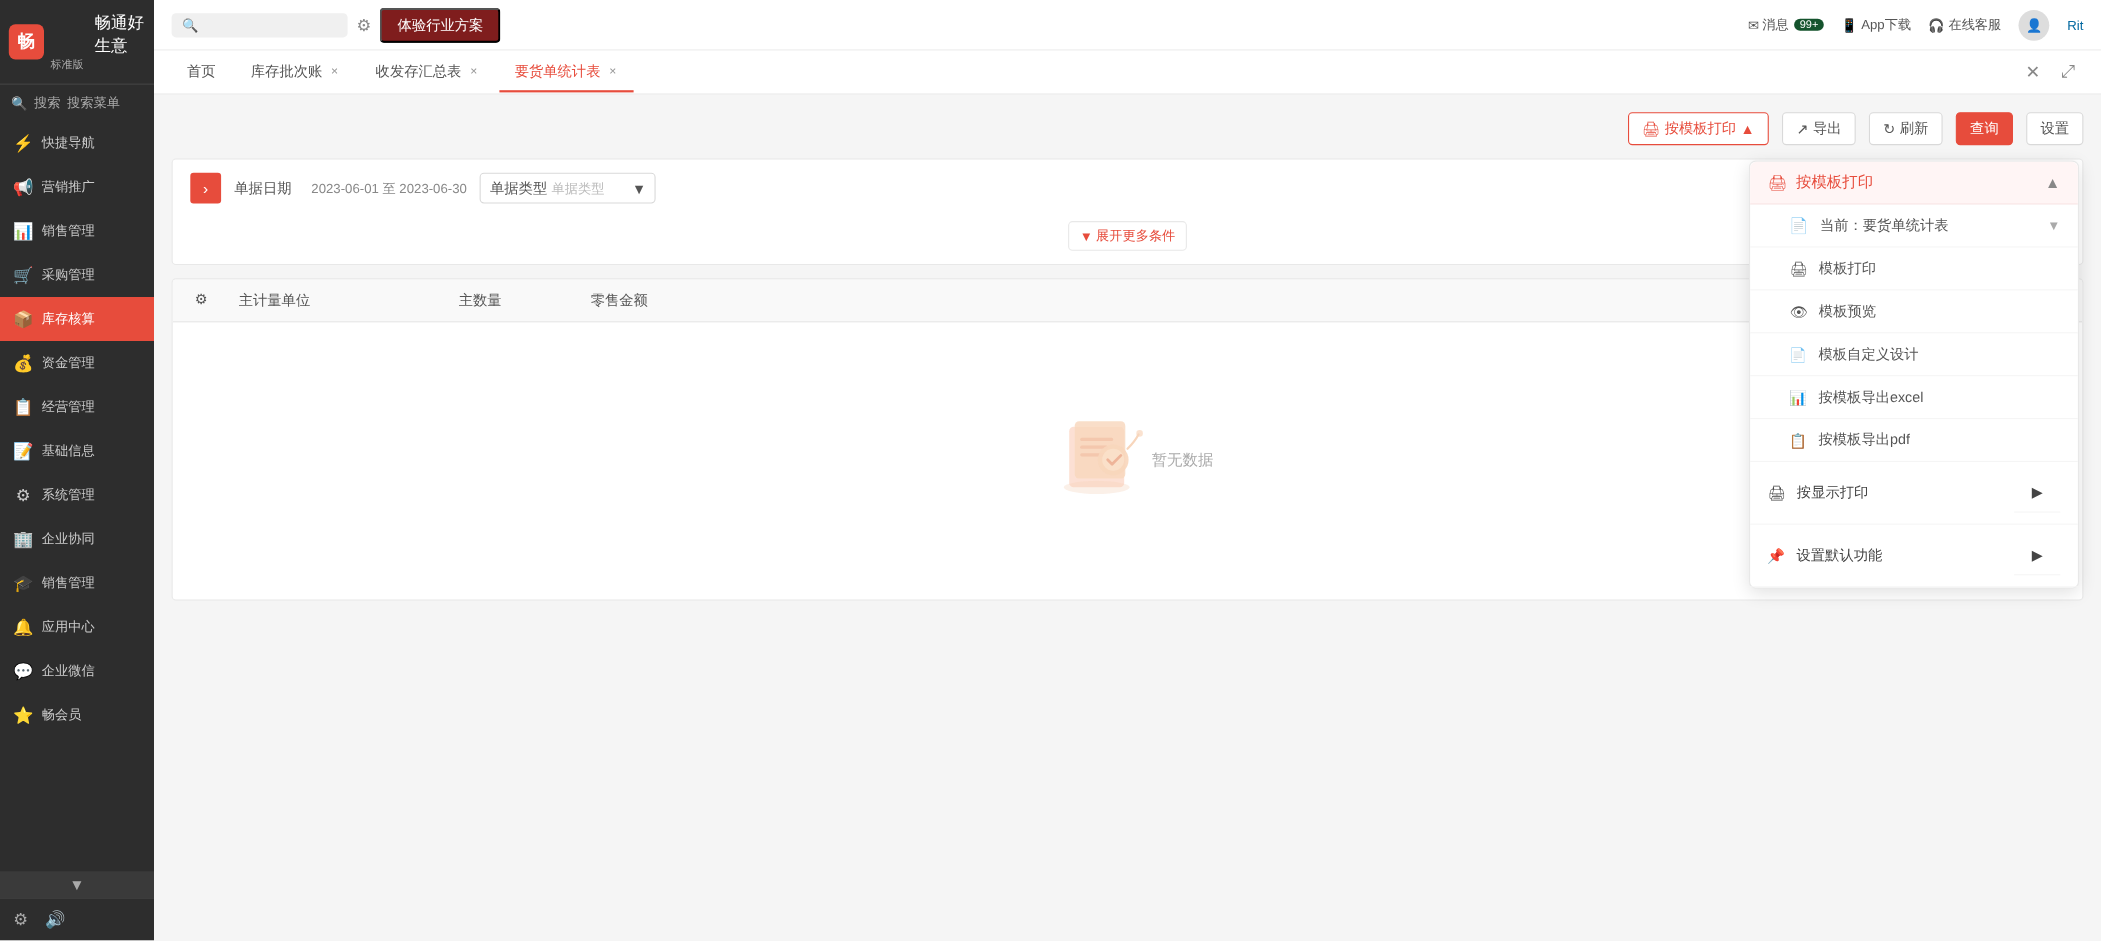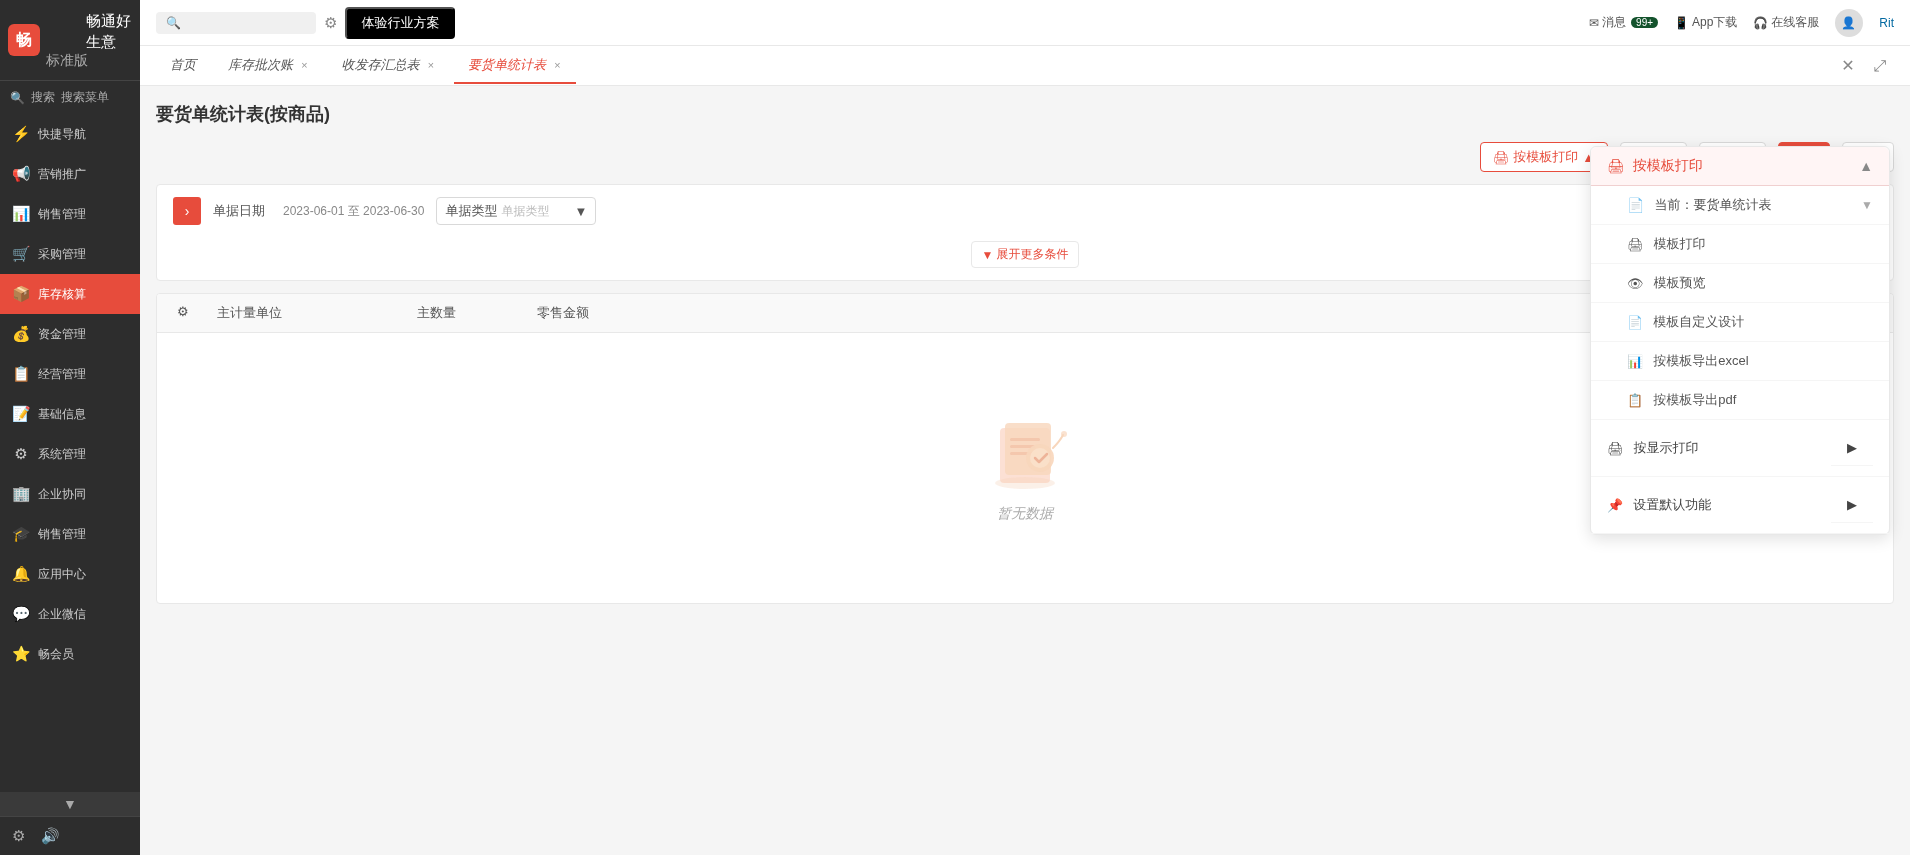--- a/index.html
+++ b/index.html
@@ -29,21 +29,21 @@
       display: flex;
       align-items: center;
       justify-content: center;
       color: white;
       font-size: 16px;
       font-weight: bold;
       margin-right: 6px;
       flex-shrink: 0;
     }
     .sidebar-logo-text { font-size: 15px; color: #fff; line-height: 1.4; margin-left: 40px; }
-    .sidebar-logo-badge { font-size: 14px; color: #aaa; font-family: Liberation Mono, monospace; }
+    .sidebar-logo-badge { font-size: 10px; color: #aaa; font-family: Liberation Mono, monospace; }
 
     .sidebar-search {
       display: flex;
       align-items: center;
       padding: 8px 10px;
       color: #aaa;
       cursor: pointer;
       font-size: 12px;
       gap: 6px;
     }
@@ -108,21 +108,21 @@
       padding: 4px 10px;
       width: 160px;
       font-size: 12px;
       color: #999;
       display: flex;
       align-items: center;
       gap: 4px;
     }
     .top-header-gear { color: #888; cursor: pointer; font-size: 15px; }
     .top-header-trial {
-      background: #000000;
+      background: #7f1d1d;
       color: white;
       padding: 5px 14px;
       border-radius: 4px;
       font-size: 13px;
       cursor: pointer;
     }
     .top-header-spacer { flex: 1; }
     .top-header-actions { display: flex; align-items: center; gap: 16px; color: #555; font-size: 12px; }
     .top-header-badge {
       background: #14532d;
@@ -156,21 +156,20 @@
     .tab {
       display: flex;
       align-items: center;
       padding: 8px 14px;
       font-size: 13px;
       cursor: pointer;
       color: #555;
       border-bottom: 2px solid transparent;
       gap: 6px;
       white-space: nowrap;
-      font-style: italic;
     }
     .tab.active {
       color: #e74c3c;
       border-bottom: 2px solid #e74c3c;
       font-weight: 500;
     }
     .tab-close {
       font-size: 11px;
       color: #999;
       cursor: pointer;
@@ -287,27 +286,25 @@
       padding: 0 12px;
     }
     .table-header-cell {
       padding: 10px 8px;
       font-size: 13px;
       color: #555;
       font-weight: 500;
     }
     .table-empty {
       display: flex;
-      flex-direction: column;
       align-items: center;
       justify-content: center;
       padding: 80px 0;
       color: #aaa;
       font-size: 14px;
-      font-style: italic;
     }
     .empty-icon {
       width: 100px;
       height: 80px;
       margin-bottom: 12px;
       opacity: 0.7;
     }
 
     
     .action-bar {
@@ -520,21 +517,20 @@
       <span>要货单统计表</span>
       <span class="tab-close">×</span>
     </div>
     <div class="tab-bar-right">
       <div class="tab-bar-btn" title="关闭">✕</div>
       <div class="tab-bar-btn" title="最大化">⤢</div>
     </div>
   </div>
 
   <div class="page-content">
-    <h1 class="page-title">要货单统计表(按商品)</h1>
 
     <div class="action-bar">
       <button class="action-btn" style="color:#e74c3c;border-color:#e74c3c;">
         <span>🖨</span>
         <span>按模板打印</span>
         <span>▲</span>
       </button>
       <button class="action-btn">
         <span>↗</span>
         <span>导出</span>

